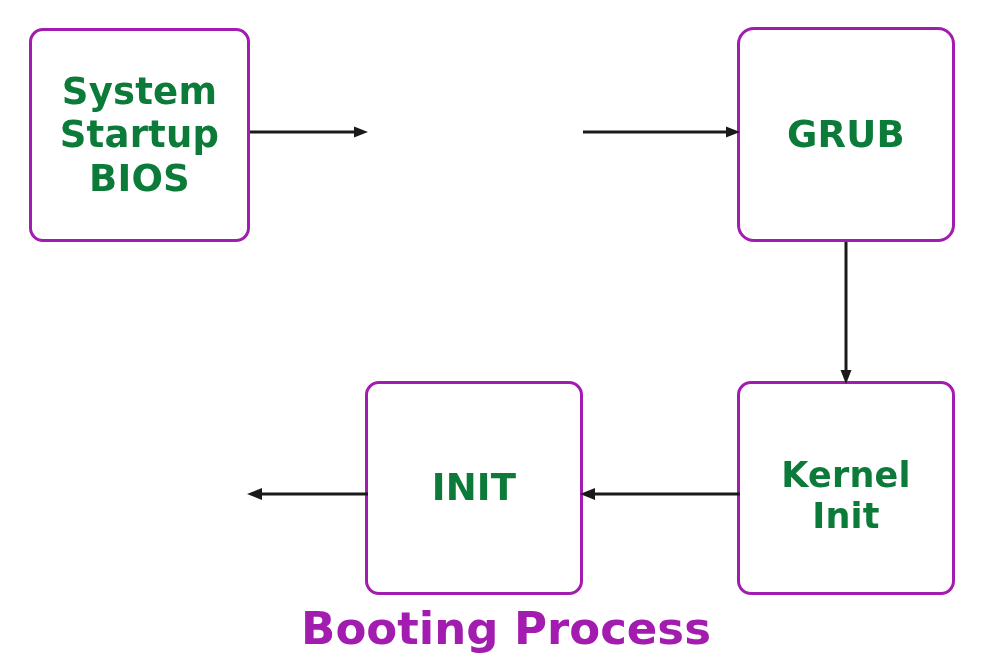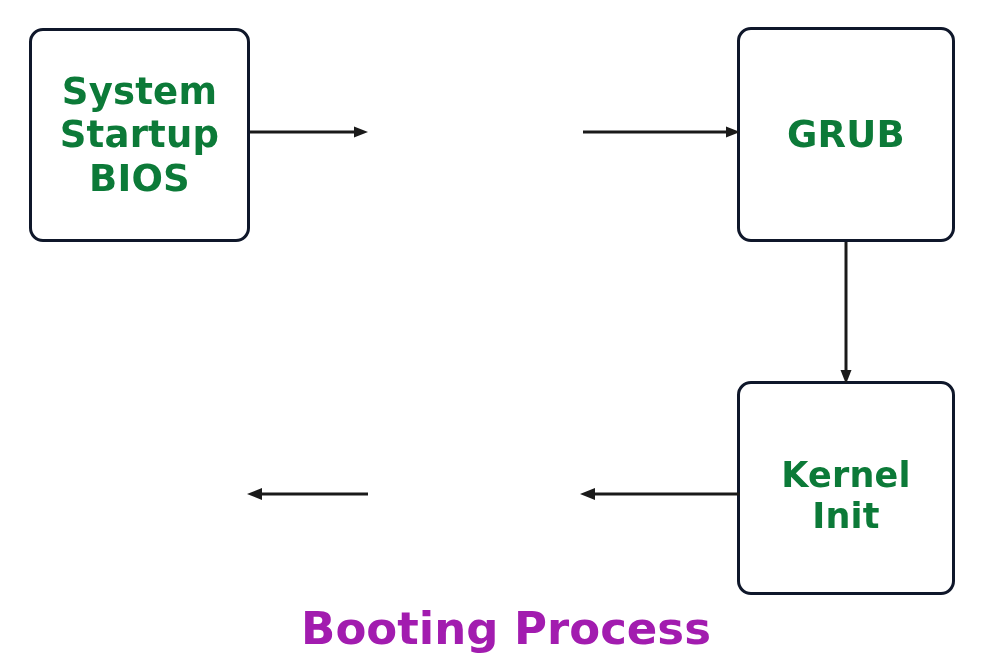--- a/index.html
+++ b/index.html
@@ -11,21 +11,21 @@
     position: relative;
     width: 1000px;
     height: 666px;
     background: #ffffff;
     overflow: hidden;
     font-family: "DejaVu Sans", "Liberation Sans", sans-serif;
   }
   .node {
     position: absolute;
     box-sizing: border-box;
-    border: 3px solid #0f172a;
+    border: 3px solid #a21caf;
     border-radius: 14px;
     background: #ffffff;
     display: flex;
     align-items: center;
     justify-content: center;
     text-align: center;
   }
   .node-label {
     color: #0c7a38;
     font-weight: bold;
@@ -33,21 +33,21 @@
     line-height: 1.18;
     letter-spacing: 0.2px;
     white-space: pre-line;
     padding: 0 6px;
   }
   .node-label.sm { font-size: 35px; margin-top: 16px; }
 
   
   #node-bios      { left: 29px;  top: 28px;  width: 221px; height: 214px; }
   #node-mbr       { left: 365px; top: 27px;  width: 218px; height: 215px; }
-  #node-grub      { left: 737px; top: 27px;  width: 218px; height: 215px; }
+  #node-grub      { left: 737px; top: 27px;  width: 218px; height: 215px; border-radius: 17px; }
   #node-runlevel  { left: 31px;  top: 381px; width: 219px; height: 214px; }
   #node-init      { left: 365px; top: 381px; width: 218px; height: 214px; }
   #node-kernel    { left: 737px; top: 381px; width: 218px; height: 214px; }
 
   
   .edge { position: absolute; }
   .edge svg { display: block; overflow: visible; }
 
   #edge-bios-mbr   { left: 250px; top: 117px; width: 118px; height: 30px; }
   #edge-mbr-grub   { left: 583px; top: 117px; width: 157px; height: 30px; }
@@ -79,20 +79,23 @@
 Startup
 BIOS</span>
   </div>
 
 
   <div class="node" id="node-grub">
     <span class="node-label">GRUB</span>
   </div>
 
 
+  <div class="node" id="node-init">
+    <span class="node-label">INIT</span>
+  </div>
 
   <div class="node" id="node-kernel">
     <span class="node-label sm">Kernel Init</span>
   </div>
 
   <div class="edge" id="edge-bios-mbr">
     <svg width="118" height="30" viewBox="0 0 118 30">
       <line x1="0" y1="15" x2="108" y2="15" stroke="#1a1a1a" stroke-width="3"></line>
       <path d="M118 15 L104 9.5 L104 20.5 Z" fill="#1a1a1a"></path>
     </svg>

